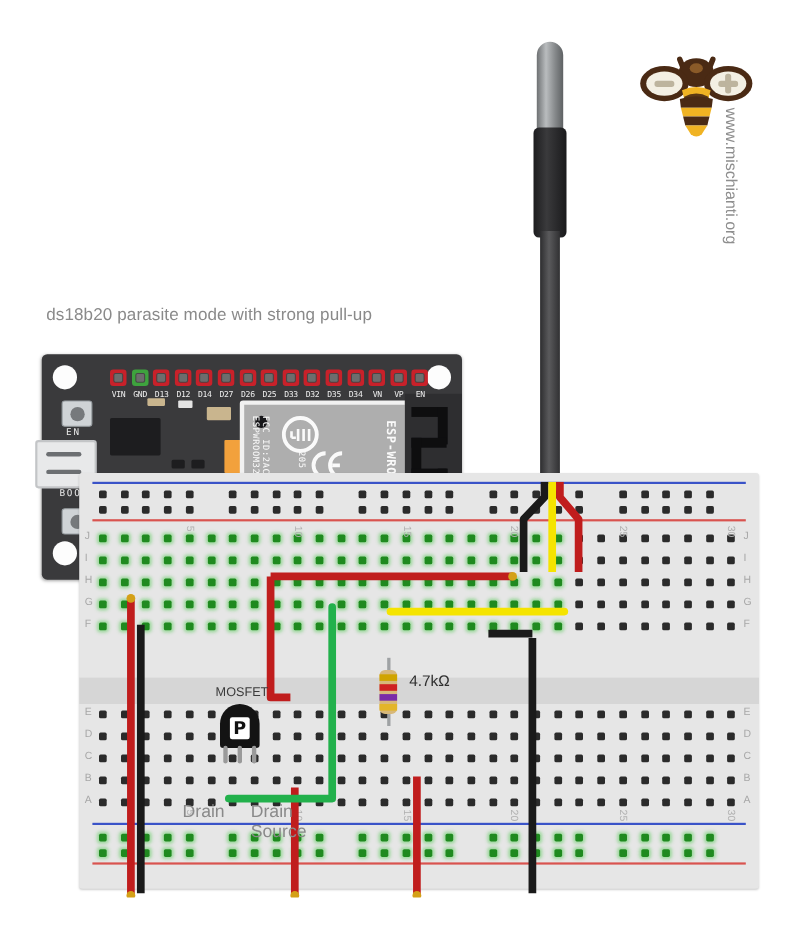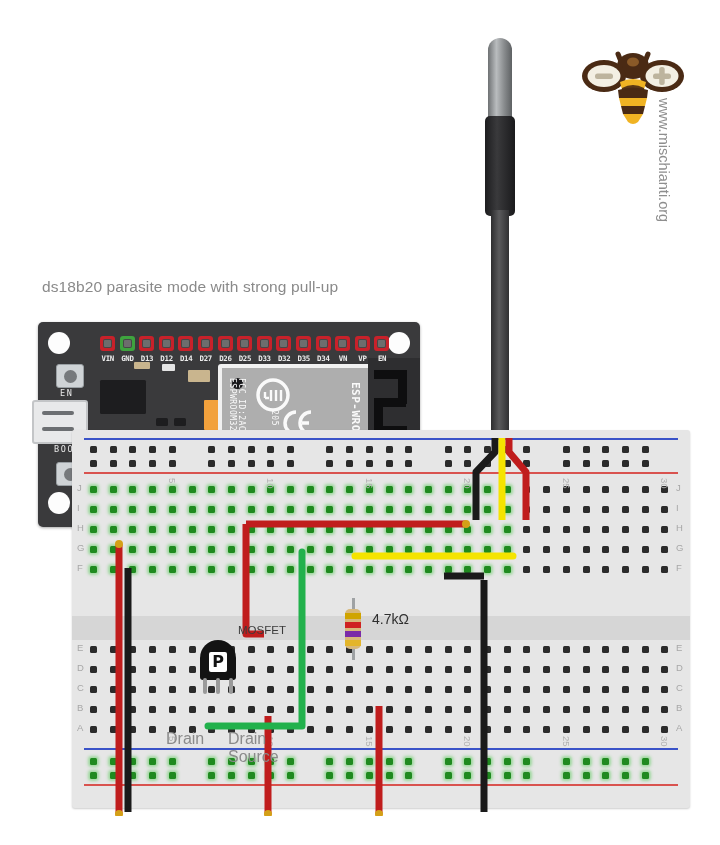--- a/index.html
+++ b/index.html
@@ -30,21 +30,21 @@
   #usb{position:absolute;left:-6px;top:78px;width:52px;height:40px;background:#e8e9ea;
        border:2px solid #c3c5c7;border-radius:3px;}
   #usb::before,#usb::after{content:"";position:absolute;left:8px;height:4px;width:32px;background:#6c6f72;border-radius:2px;}
   #usb::before{top:9px;}#usb::after{top:25px;}
 
   .pinrow{position:absolute;display:flex;}
   .pin{width:15px;height:15px;border-radius:3px;display:flex;align-items:center;justify-content:center;margin-right:4.6px;}
   .pin i{width:7px;height:7px;border-radius:2px;background:#6d6d6d;display:block;border:1px solid rgba(0,0,0,.35);}
   .pin.red{background:#c8212a;}
   .pin.grn{background:#3ea33e;}
-  .pinlabels{position:absolute;display:flex;font-weight:bold;}
+  .pinlabels{position:absolute;display:flex;}
   .plab{width:19.6px;font-size:7.4px;color:#ededed;text-align:center;font-family:"DejaVu Sans Mono",monospace;letter-spacing:-.3px;}
 
   #module{position:absolute;left:180px;top:42px;width:146px;height:122px;background:#aeaeae;
           border:4px solid #f1f1f1;border-radius:3px;}
   .mtxt{position:absolute;color:#fafafa;font-size:8px;writing-mode:vertical-rl;
         font-family:"DejaVu Sans Mono",monospace;letter-spacing:.5px;}
   #modname{right:6px;top:14px;font-size:11px;font-weight:bold;}
   #fcc{left:6px;top:10px;}
   #rohs{left:48px;top:42px;font-size:8px;}
   #antpad{position:absolute;left:330px;top:36px;width:52px;height:130px;background:#2e2e30;}
@@ -63,21 +63,21 @@
   .collab{position:absolute;font-size:9.5px;color:#b0b0b0;transform:rotate(90deg);transform-origin:left top;}
   #trench{position:absolute;left:0;width:100%;height:24px;background:#d6d6d6;}
 
   
   #mosfet{position:absolute;width:44px;height:52px;}
   #mosfet .body{position:absolute;left:4px;top:0;width:36px;height:40px;background:#131313;
        border-radius:18px 18px 3px 3px;}
   #mosfet .pmark{position:absolute;left:13px;top:12px;width:18px;height:20px;background:#fff;
        border-radius:2px;color:#111;font-size:16px;font-weight:bold;text-align:center;line-height:19px;font-family:"DejaVu Sans",sans-serif;}
   #mosfet .leg{position:absolute;top:38px;width:4px;height:16px;background:#9a9a9a;border-radius:2px;}
-  .partlab{position:absolute;font-size:11.5px;color:#3b3b3b;margin-left:42px;}
+  .partlab{position:absolute;font-size:11.5px;color:#3b3b3b;}
   .pinlab{position:absolute;font-size:16px;color:#8a8a8a;}
 
   #resistor{position:absolute;width:16px;height:62px;}
   #resistor .lead{position:absolute;left:6.5px;width:3px;background:#9fa2a4;}
   #resistor .rbody{position:absolute;left:0;top:11px;width:16px;height:40px;background:#d7b87a;border-radius:5px;}
   .band{position:absolute;left:0;width:16px;height:6px;}
   #rlabel{position:absolute;font-size:14px;color:#2f2f2f;}
 </style>
 </head>
 <body>

